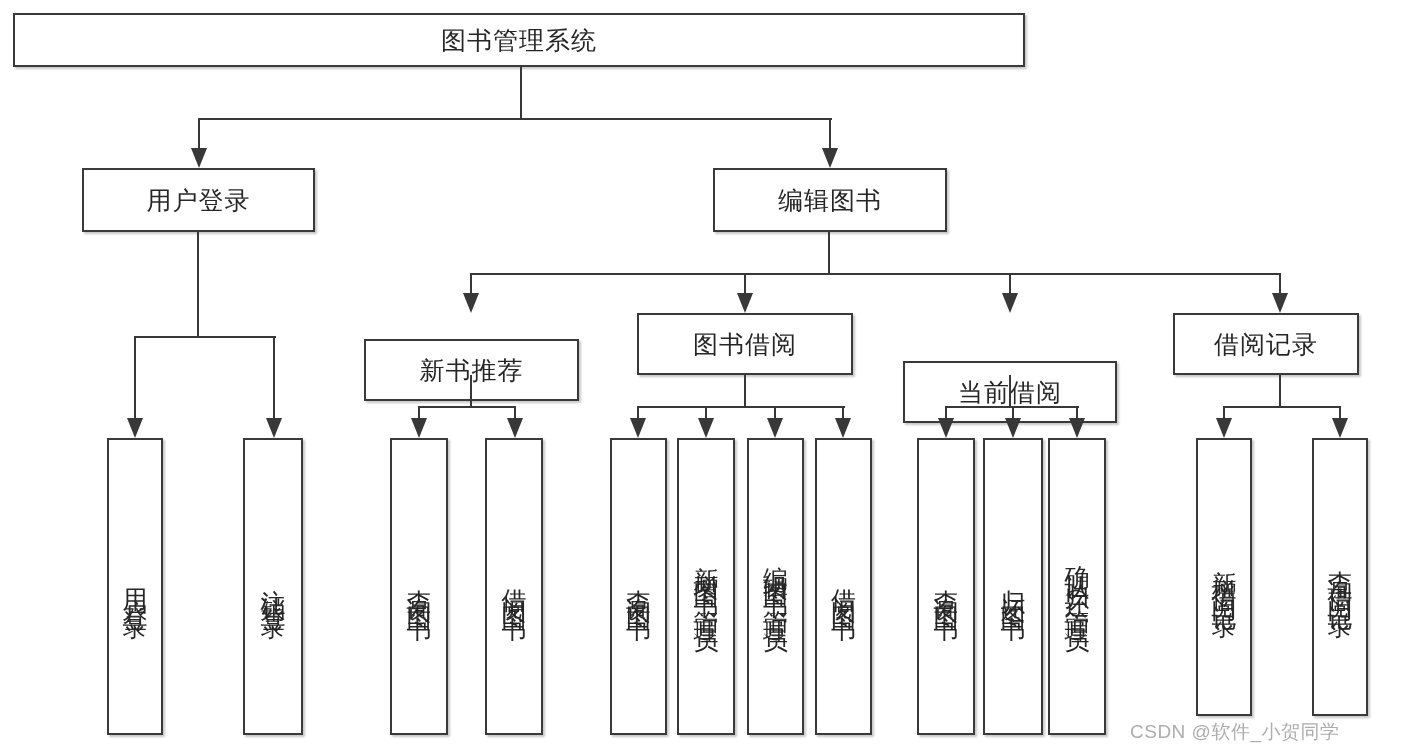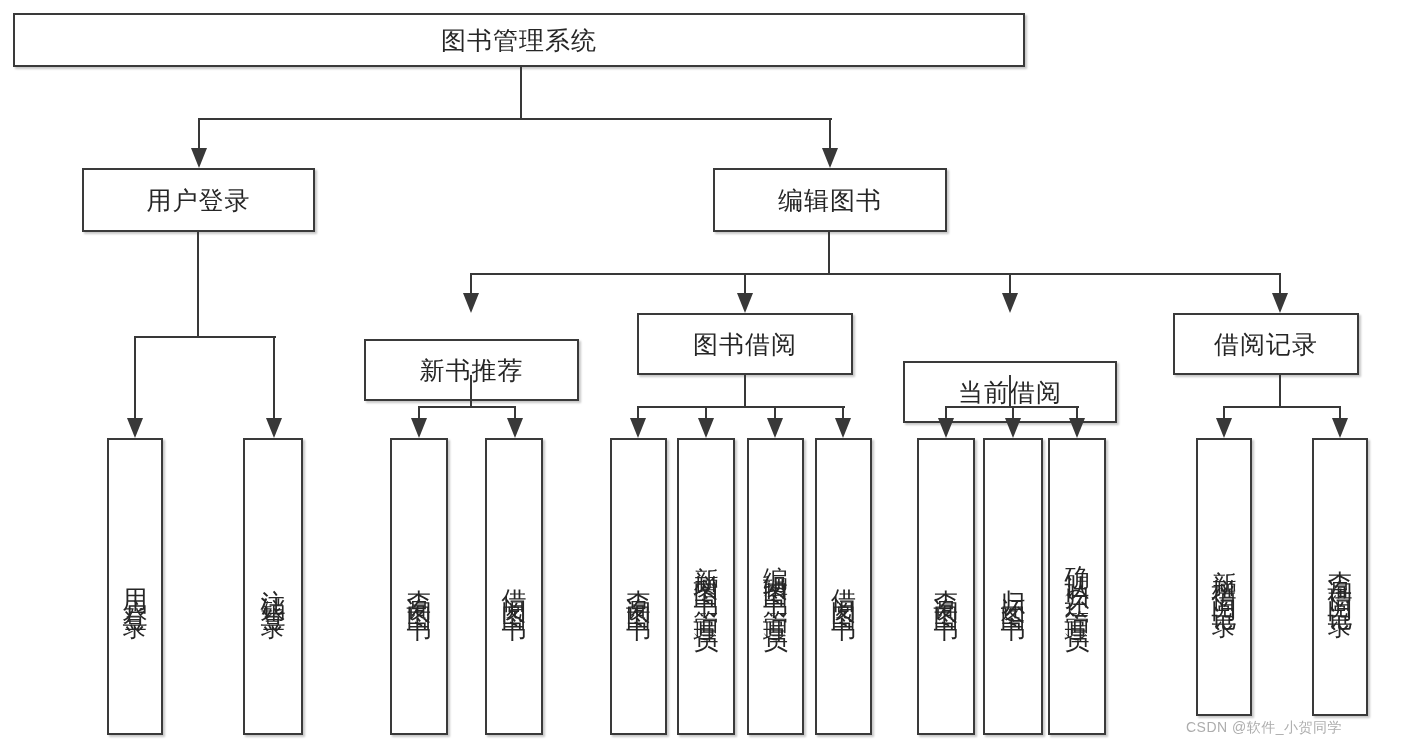--- a/index.html
+++ b/index.html
@@ -34,23 +34,23 @@
   .ln{position:absolute;background:#383838;}
   
   .arr{
     position:absolute;width:0;height:0;
     border-left:8px solid transparent;
     border-right:8px solid transparent;
     border-top:20px solid #383838;
   }
   .watermark{
     position:absolute;
-    left:1186px;top:719px;
+    left:1130px;top:719px;
     color:#adadad;
-    font-size:14px;
+    font-size:19px;
     letter-spacing:0.5px;
     white-space:nowrap;
   }
 </style>
 </head>
 <body>
 
 <div class="stage">
 
   <div class="box" style="left:13px;top:13px;width:1012px;height:54px;">图书管理系统</div>

